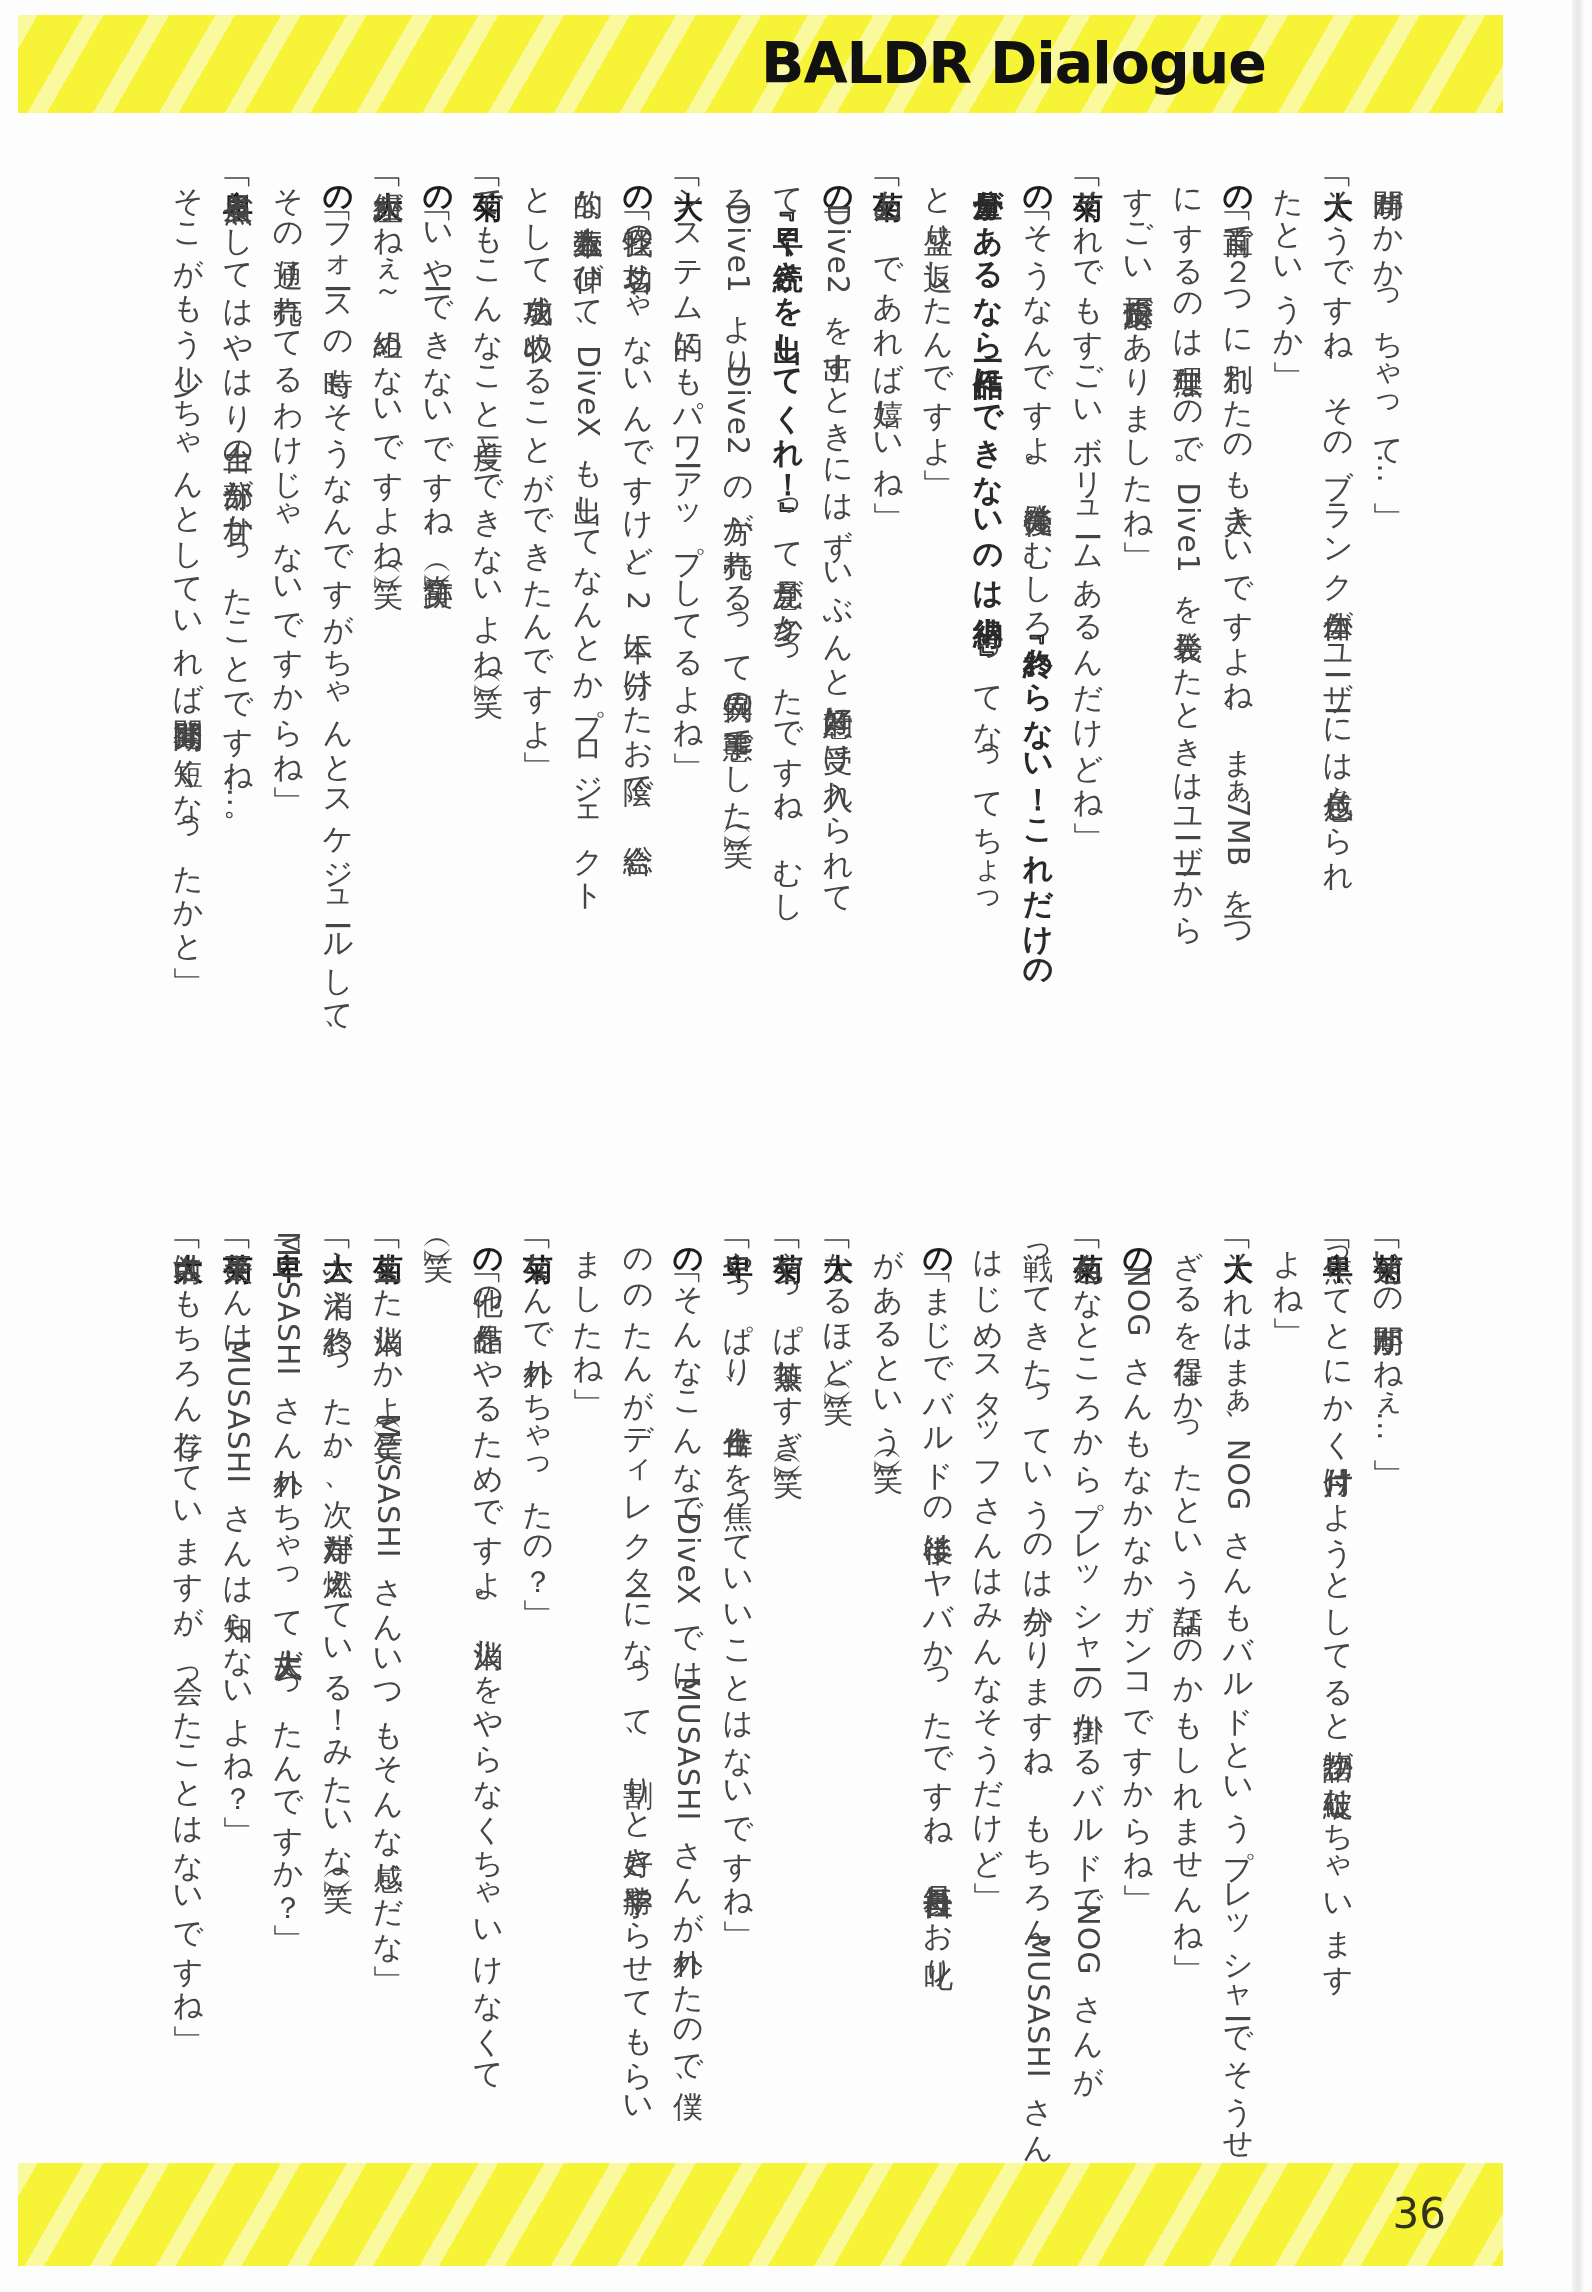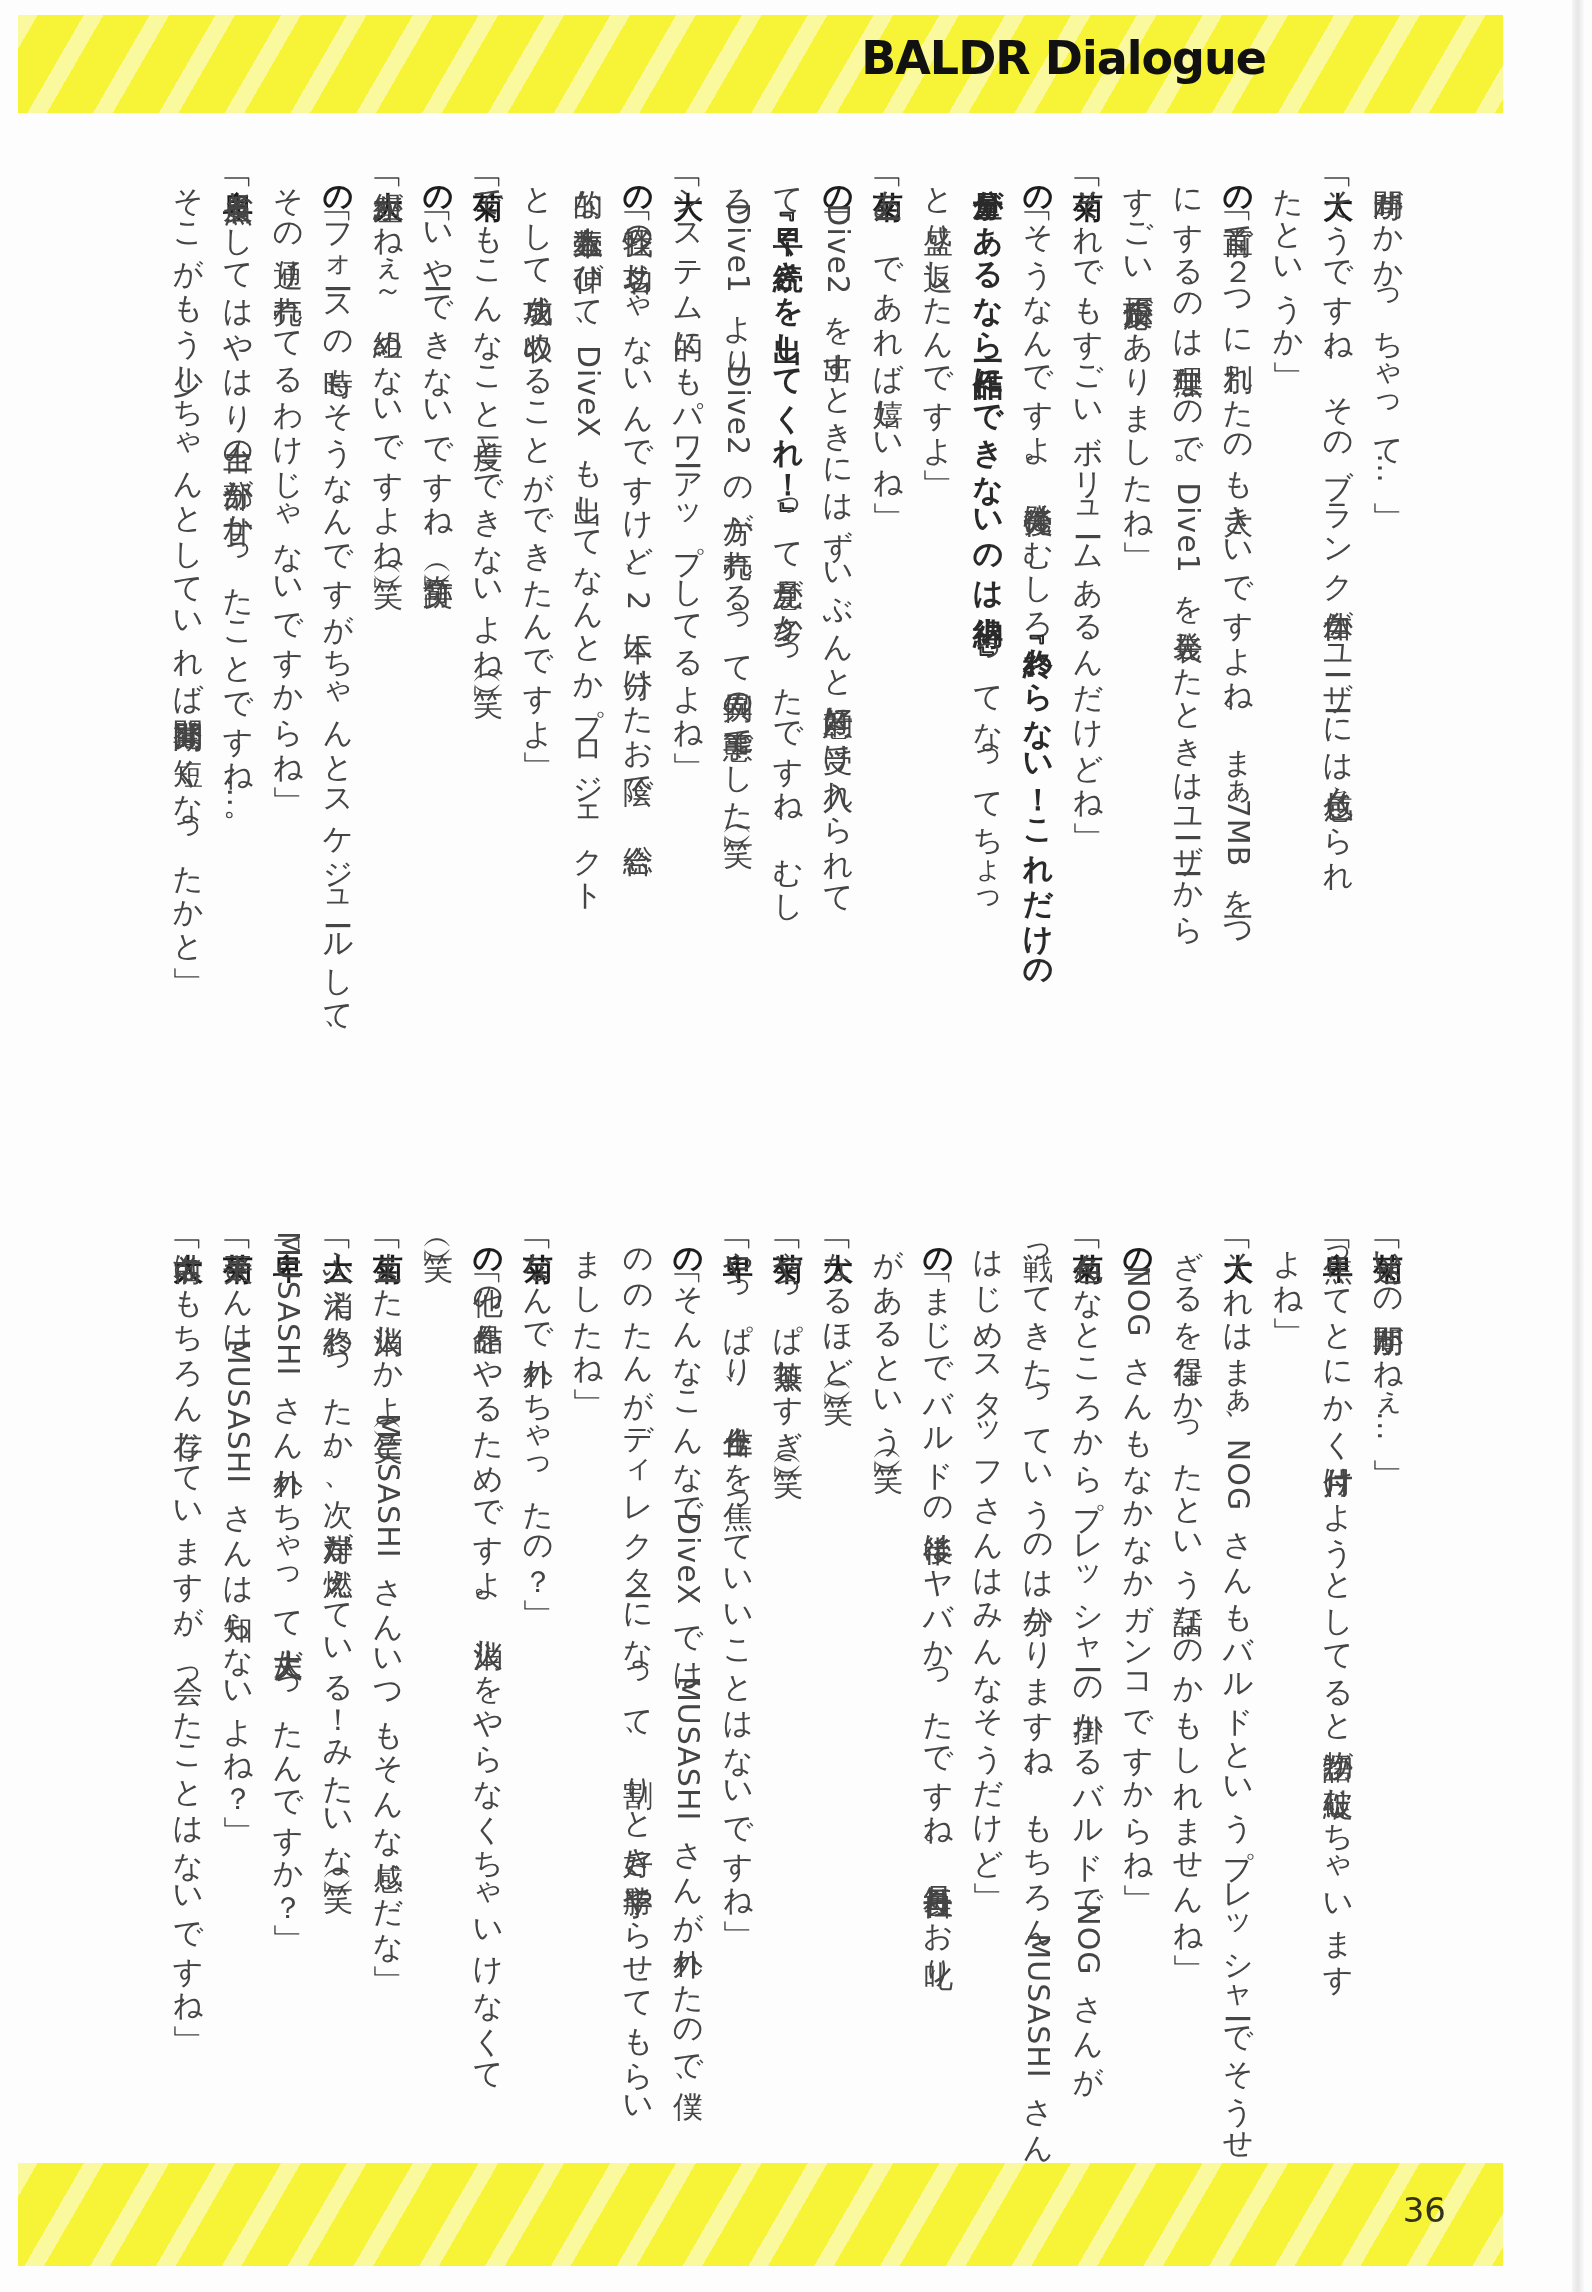--- a/index.html
+++ b/index.html
@@ -13,27 +13,27 @@
     background:repeating-linear-gradient(
       120deg,
       var(--stripe-pale,#fbf99e) 0 17px,
       var(--stripe-bright,#f7f437) 17px 57px
     );
   }
   .bar-top{top:15px;}
   .bar-bottom{top:2163px;height:103px;}
   .page-title{
     position:absolute;top:20px;right:237px;
-    font-size:46px;line-height:1;font-weight:800;
+    font-size:57px;line-height:1;font-weight:800;
     color:var(--title-color,#111111);
     letter-spacing:-1px;
   }
   .page-number{
     position:absolute;top:30px;right:57px;
-    font-size:34px;line-height:1;font-weight:400;
+    font-size:42px;line-height:1;font-weight:400;
     color:var(--pageno-color,#33331c);
   }
   .vblock{
     position:absolute;right:179px;height:935px;
     writing-mode:vertical-rl;text-orientation:mixed;
     font-size:30px;line-height:50px;letter-spacing:1px;
     color:var(--body-text,#454545);
   }
   .vblock-top{top:167px;}
   .vblock-bottom{top:1229px;}

